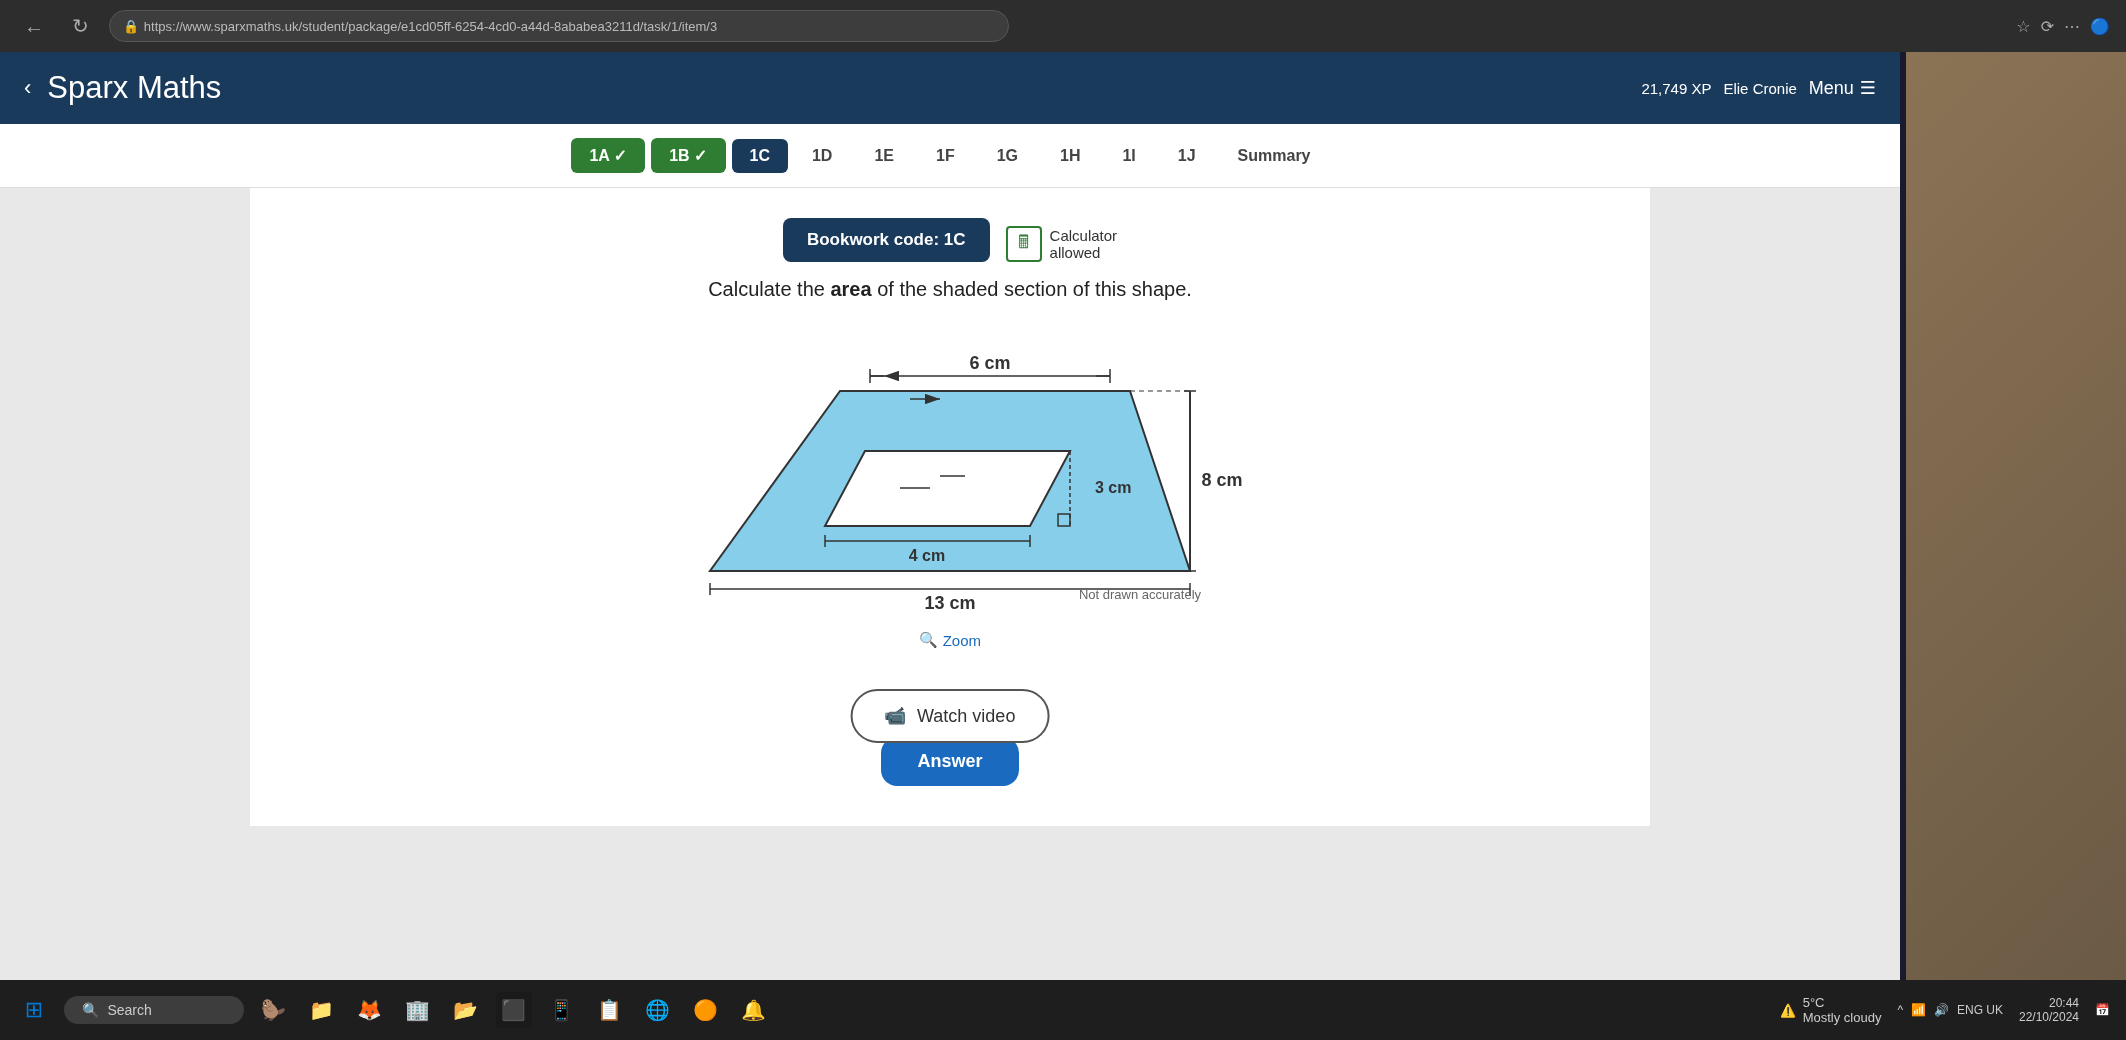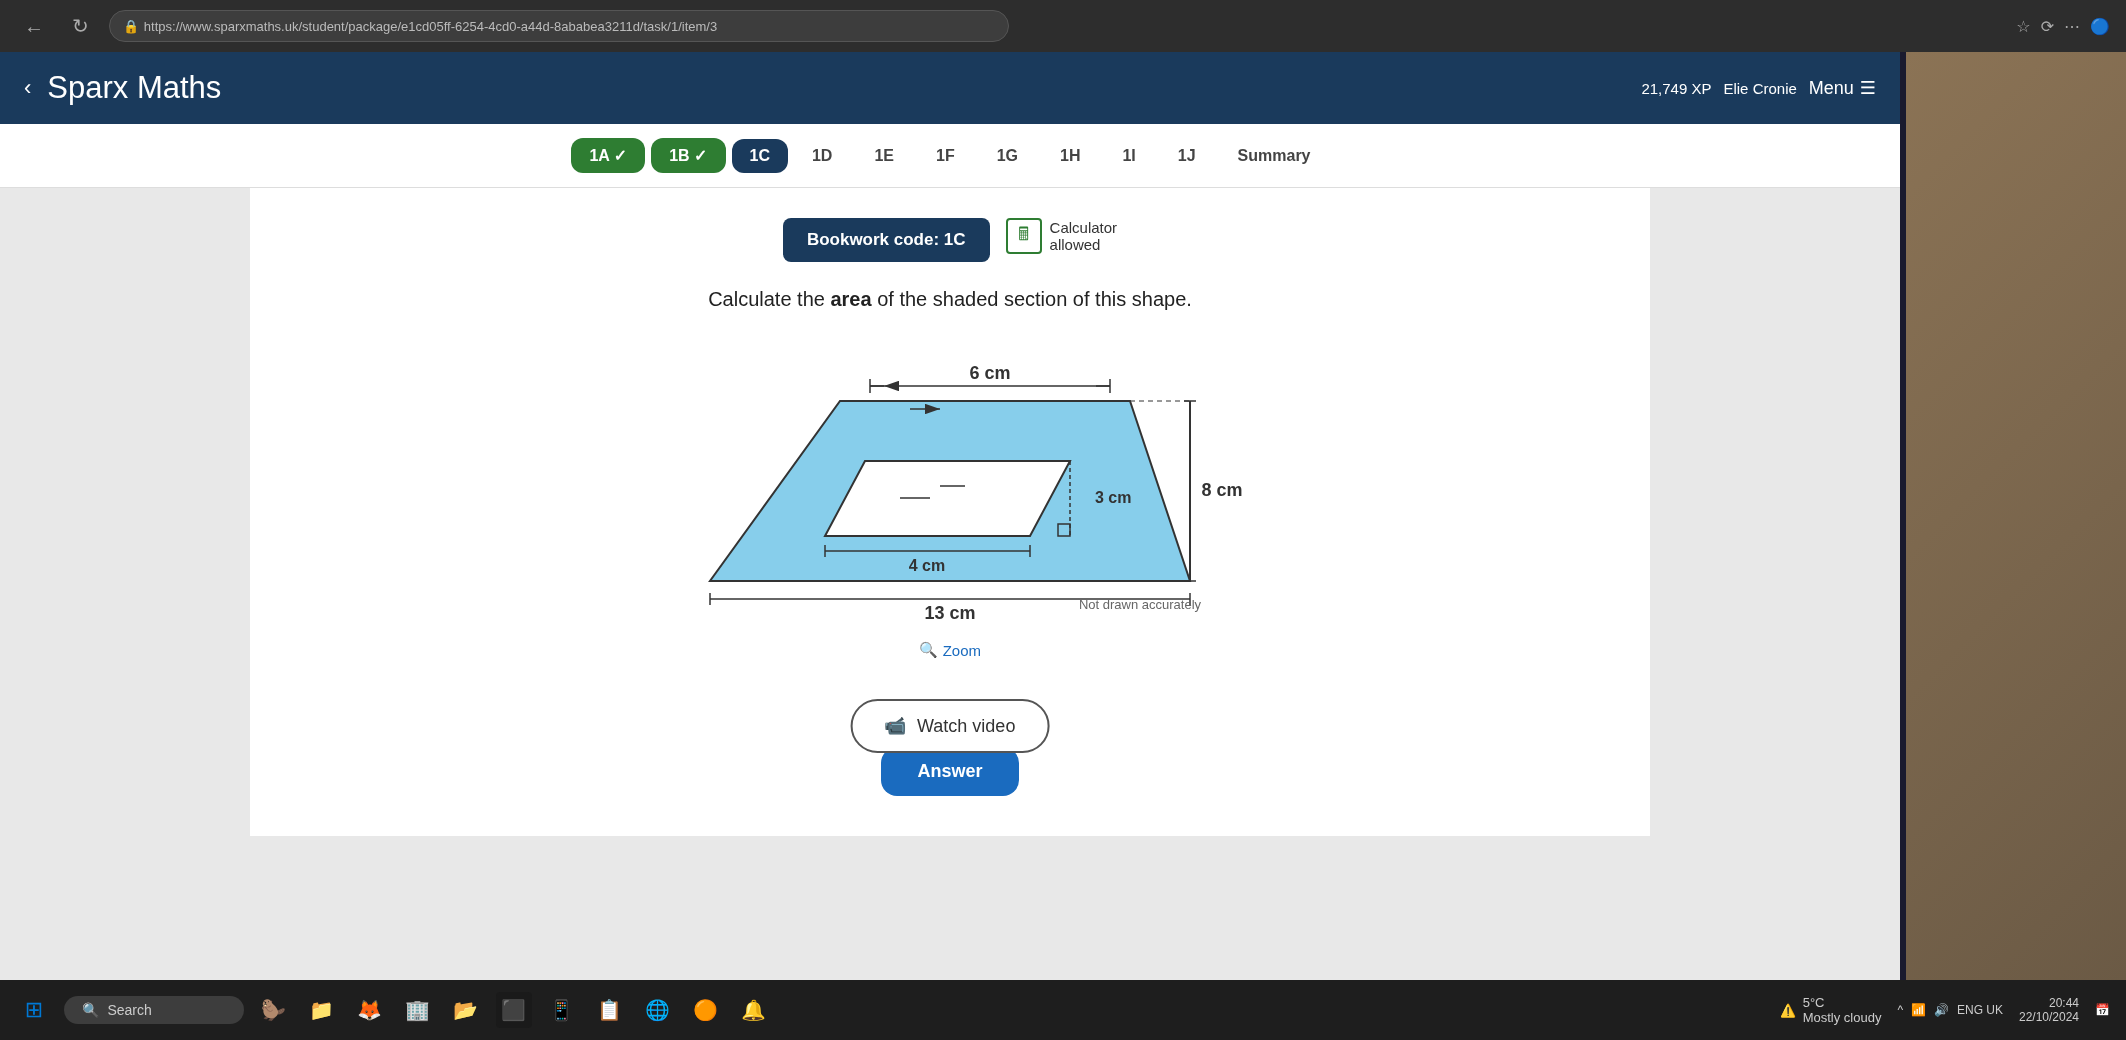--- a/index.html
+++ b/index.html
@@ -86,21 +86,21 @@
       background: white;
       display: flex;
       align-items: center;
       justify-content: center;
       gap: 6px;
       padding: 14px 0;
       border-bottom: 1px solid #ddd;
     }
     .tab-item {
       padding: 8px 18px;
-      border-radius: 12px;
+      border-radius: 6px;
       font-size: 16px;
       font-weight: 600;
       cursor: pointer;
       border: none;
       background: none;
       color: #333;
     }
     .tab-item.completed {
       background: #2e7d32;
       color: white;
@@ -124,23 +124,23 @@
       padding: 30px 40px;
       display: flex;
       flex-direction: column;
       align-items: center;
       position: relative;
     }
 
     
     .bookwork-bar {
       display: flex;
-      align-items: flex-start;
+      align-items: flex-end;
       gap: 16px;
-      margin-bottom: 26px;
+      margin-bottom: 16px;
     }
     .bookwork-code-btn {
       background: #1a3a5c;
       color: white;
       border: none;
       border-radius: 8px;
       padding: 12px 24px;
       font-size: 17px;
       font-weight: bold;
       cursor: pointer;

